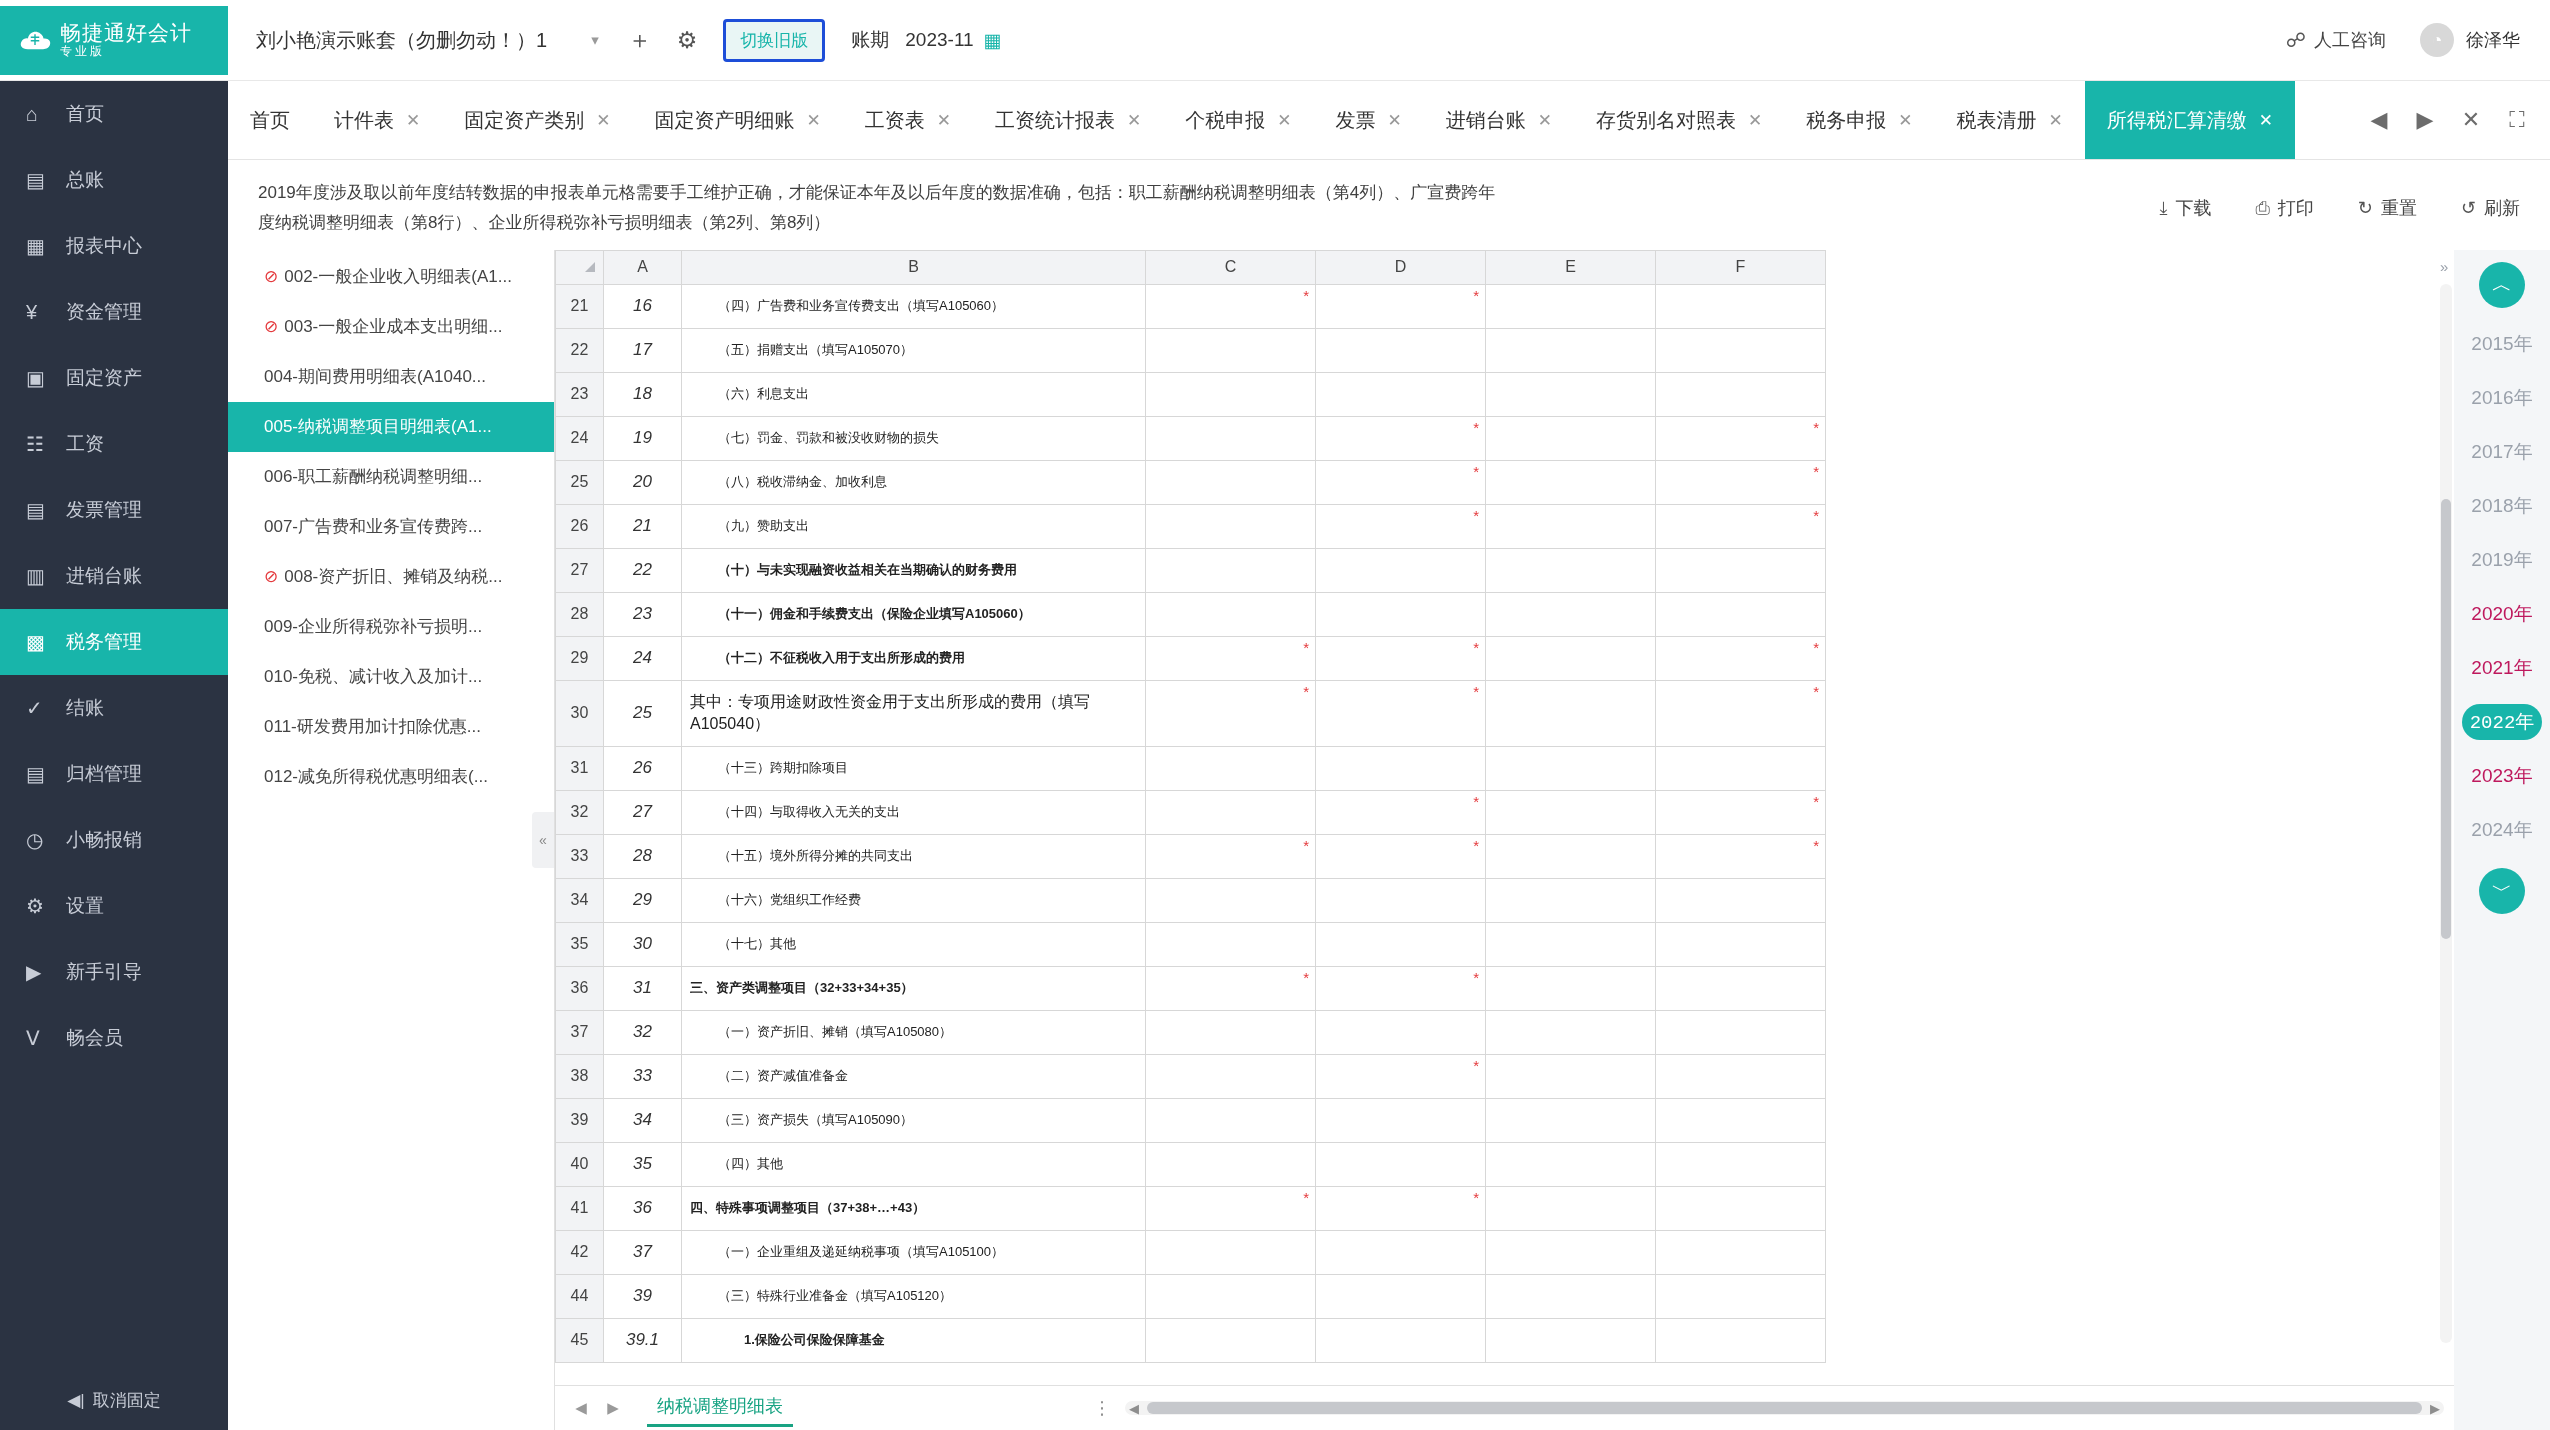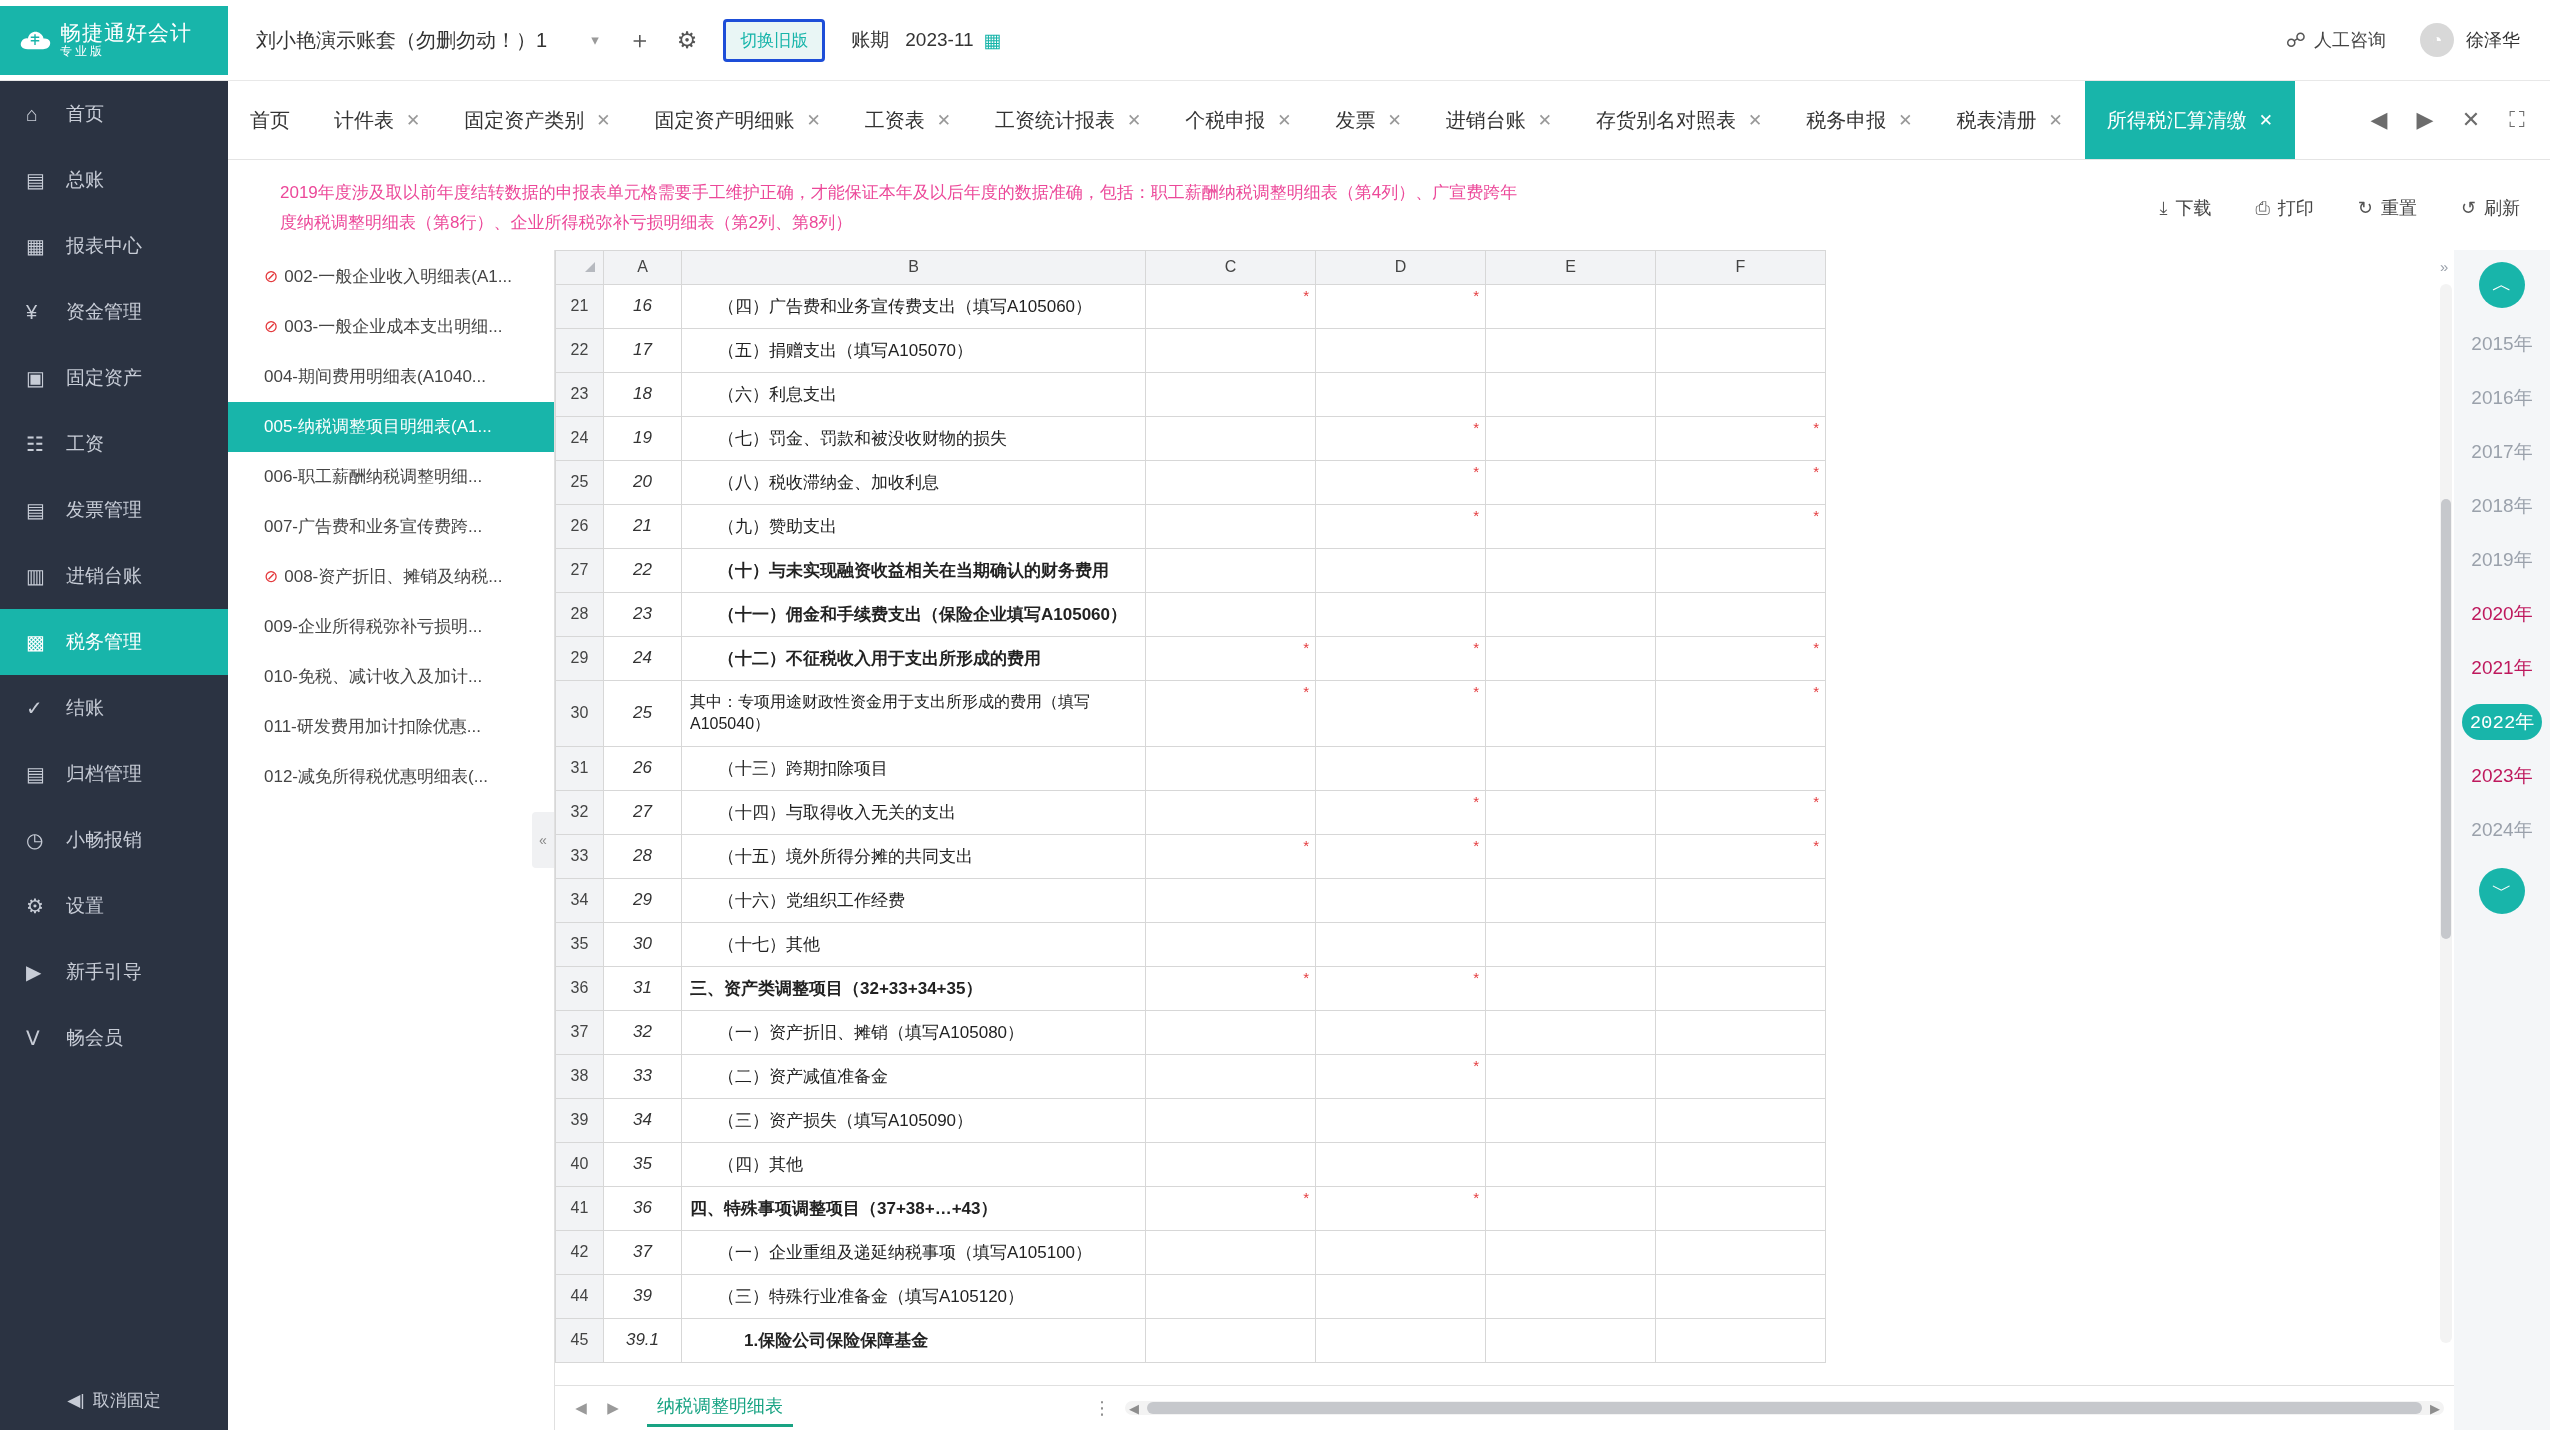--- a/index.html
+++ b/index.html
@@ -213,25 +213,24 @@
   }
 
   
   .notice-row {
     display: flex;
     align-items: flex-start;
     padding: 18px 30px 12px 30px;
     flex: none;
   }
   .notice {
-    color: #ec4899;
+    color: #404040;
     font-size: 17px;
     line-height: 1.75;
     max-width: 1240px;
-    margin-left: 22px;
   }
   .toolbar {
     margin-left: auto;
     display: flex;
     align-items: center;
     padding-top: 18px;
   }
   .tb-btn {
     display: flex;
     align-items: center;
@@ -330,21 +329,21 @@
   col.c-a { width: 78px; }
   col.c-b { width: 464px; }
   col.c-c, col.c-d, col.c-e, col.c-f { width: 170px; }
   td.rowhead {
     background: #f2f3f5;
     text-align: center;
     color: #444;
     font-size: 16px;
   }
   td.cell-a { text-align: center; color: #333; font-style: italic; }
-  td.cell-b { color: #222; font-size: 17px; }
+  td.cell-b { color: #222; font-size: 13px; }
   td.cell-b.pad1 { padding-left: 36px; }
   td.cell-b.pad2 { padding-left: 62px; }
   td.cell-b.bold { font-weight: bold; }
   td.num { text-align: right; color: #333; position: relative; }
   td.num .star {
     position: absolute;
     top: 2px; right: 6px;
     color: #e4393c;
     font-size: 15px;
   }

